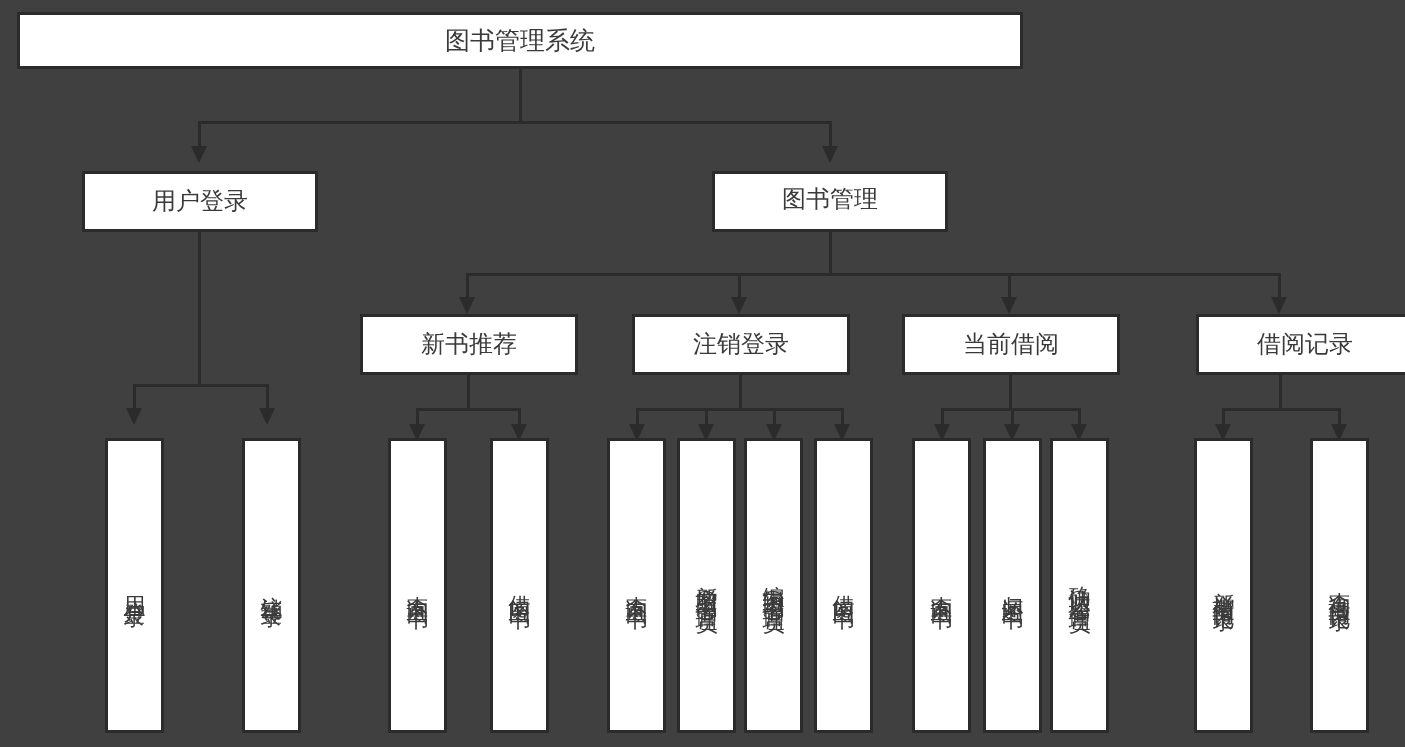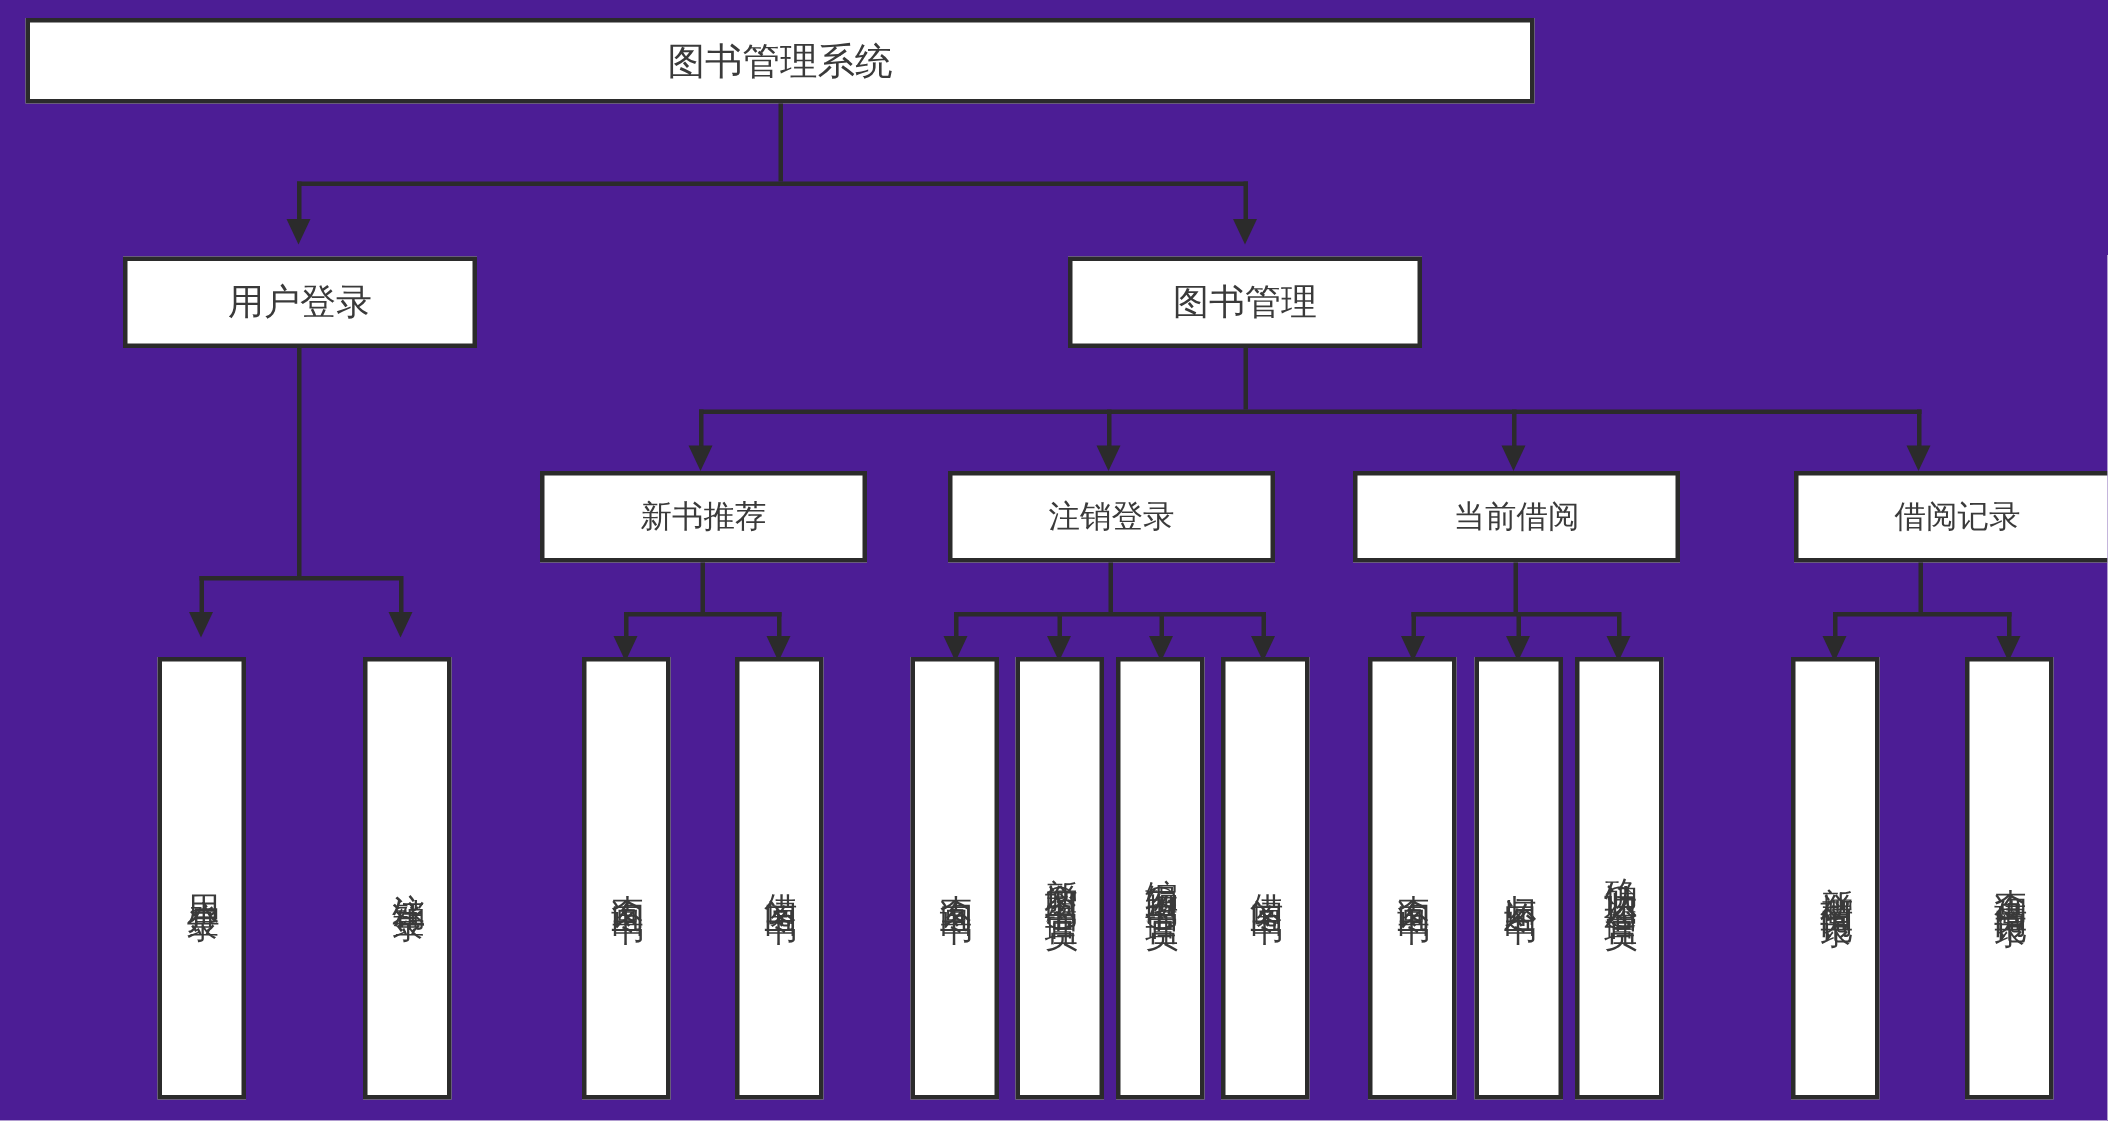--- a/index.html
+++ b/index.html
@@ -7,21 +7,21 @@
     padding: 0;
     background: #ffffff;
   }
   body {
     font-family: "DejaVu Sans", "Liberation Sans", sans-serif;
   }
   #canvas {
     position: relative;
     width: 1405px;
     height: 747px;
-    background: #4c1d95;
+    background: #404040;
     overflow: hidden;
   }
   
   .node {
     position: absolute;
     box-sizing: border-box;
     border: 3px solid #2b2b2b;
     background: #ffffff;
     display: flex;
     align-items: center;
@@ -30,21 +30,21 @@
     line-height: 1.18;
     text-align: center;
   }
   .node.root {
     font-size: 25px;
   }
   .node.lvl2 {
     font-size: 24px;
   }
   .node.lvl3 {
-    font-size: 21px;
+    font-size: 24px;
     align-items: center;
   }
   .node.leaf {
     font-size: 22px;
     writing-mode: vertical-rl;
     text-orientation: upright;
     align-items: center;
     justify-content: center;
     letter-spacing: 4px;
     padding: 4px 0;
@@ -92,21 +92,21 @@
   <div class="ln h" style="left:198px; top:121px; width:634px; height:3px;"></div>
 
   <div class="ln v" style="left:198px; top:121px; width:3px; height:26px;"></div>
   <div class="arrow" style="left:191px; top:146px;"></div>
   <div class="ln v" style="left:829px; top:121px; width:3px; height:26px;"></div>
   <div class="arrow" style="left:822px; top:146px;"></div>
 
   <div class="node lvl2" style="left:82px; top:171px; width:236px; height:61px;">
     <span>用户登录</span>
   </div>
-  <div class="node lvl2" style="left:712px; top:171px; width:236px; height:61px;">
+  <div class="node lvl2" style="left:712px; top:171px; width:236px; height:61px;font-family:Liberation Mono, monospace;">
     <span>图书管理</span>
   </div>
 
   <div class="ln v" style="left:198px; top:232px; width:3px; height:152px;"></div>
   <div class="ln h" style="left:133px; top:384px; width:135px; height:3px;"></div>
   <div class="ln v" style="left:133px; top:384px; width:3px; height:25px;"></div>
   <div class="arrow" style="left:126px; top:408px;"></div>
   <div class="ln v" style="left:266px; top:384px; width:3px; height:25px;"></div>
   <div class="arrow" style="left:259px; top:408px;"></div>
 

